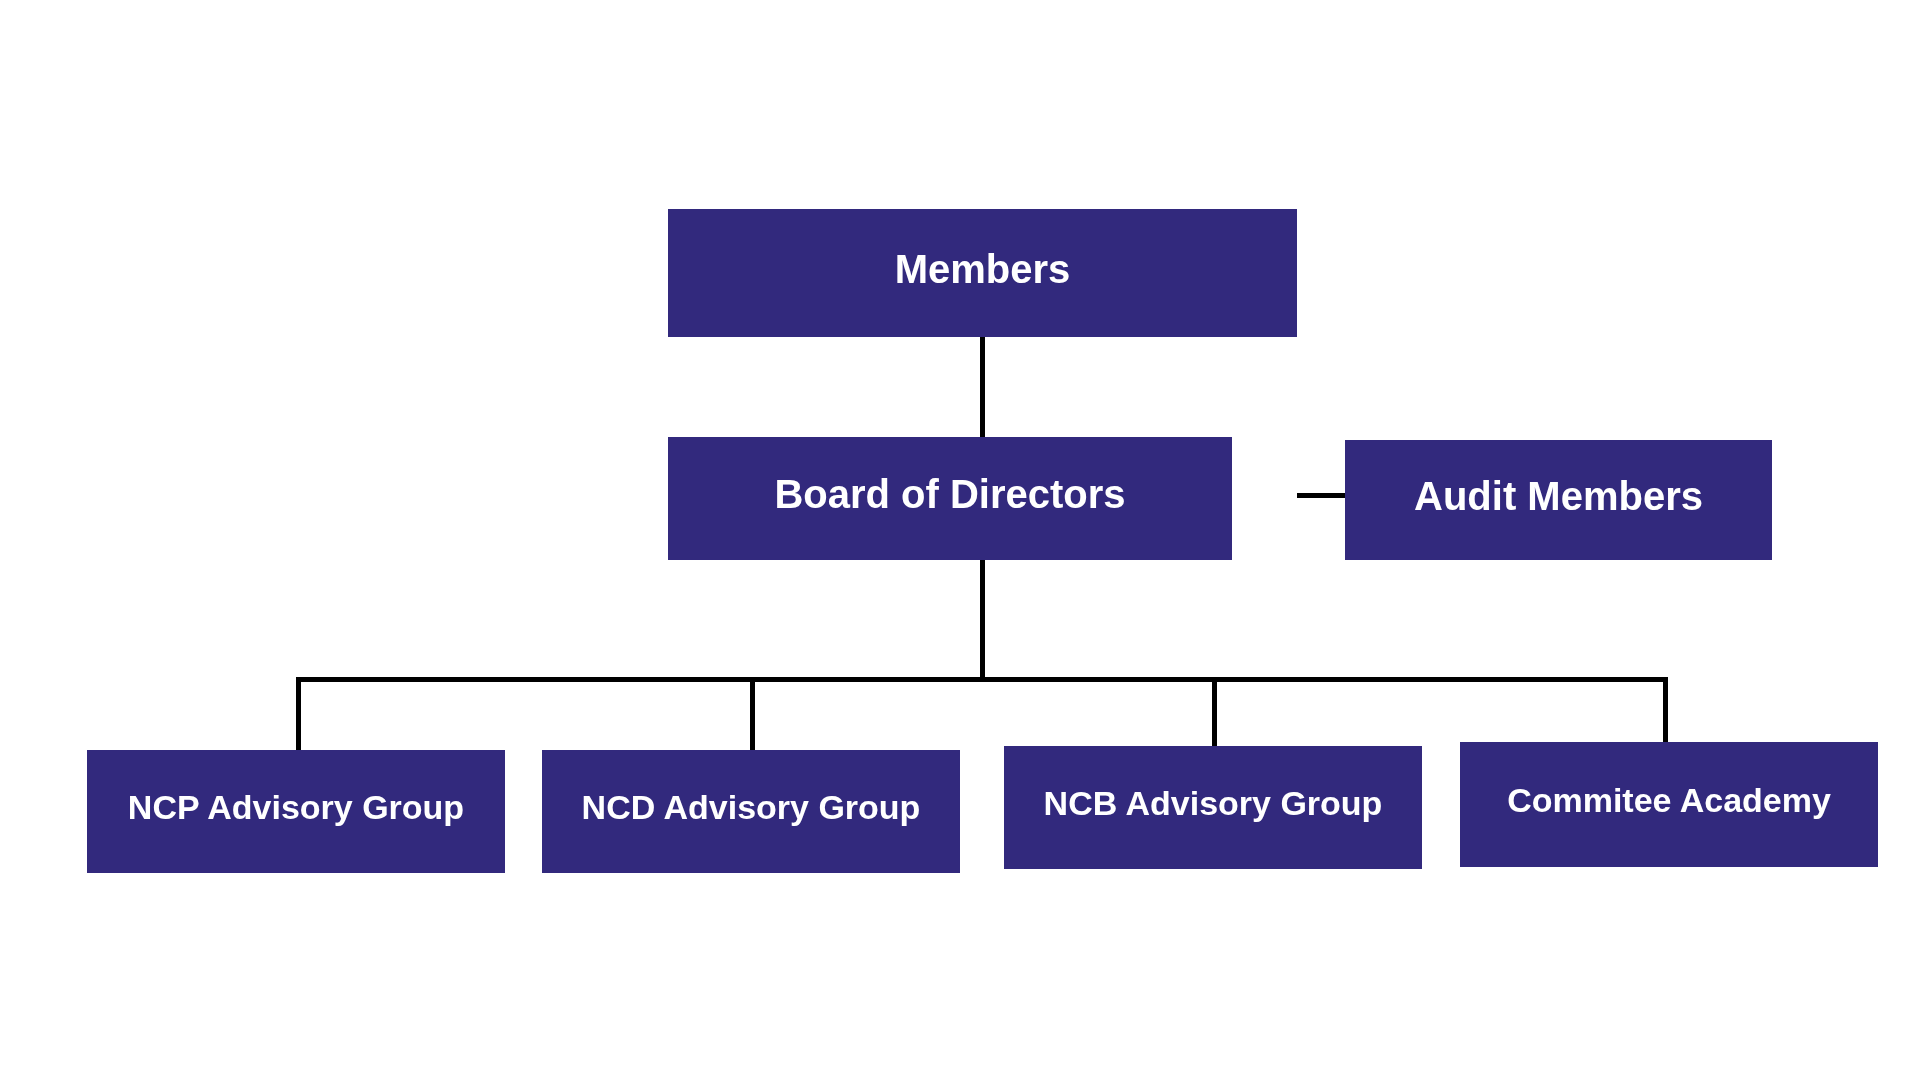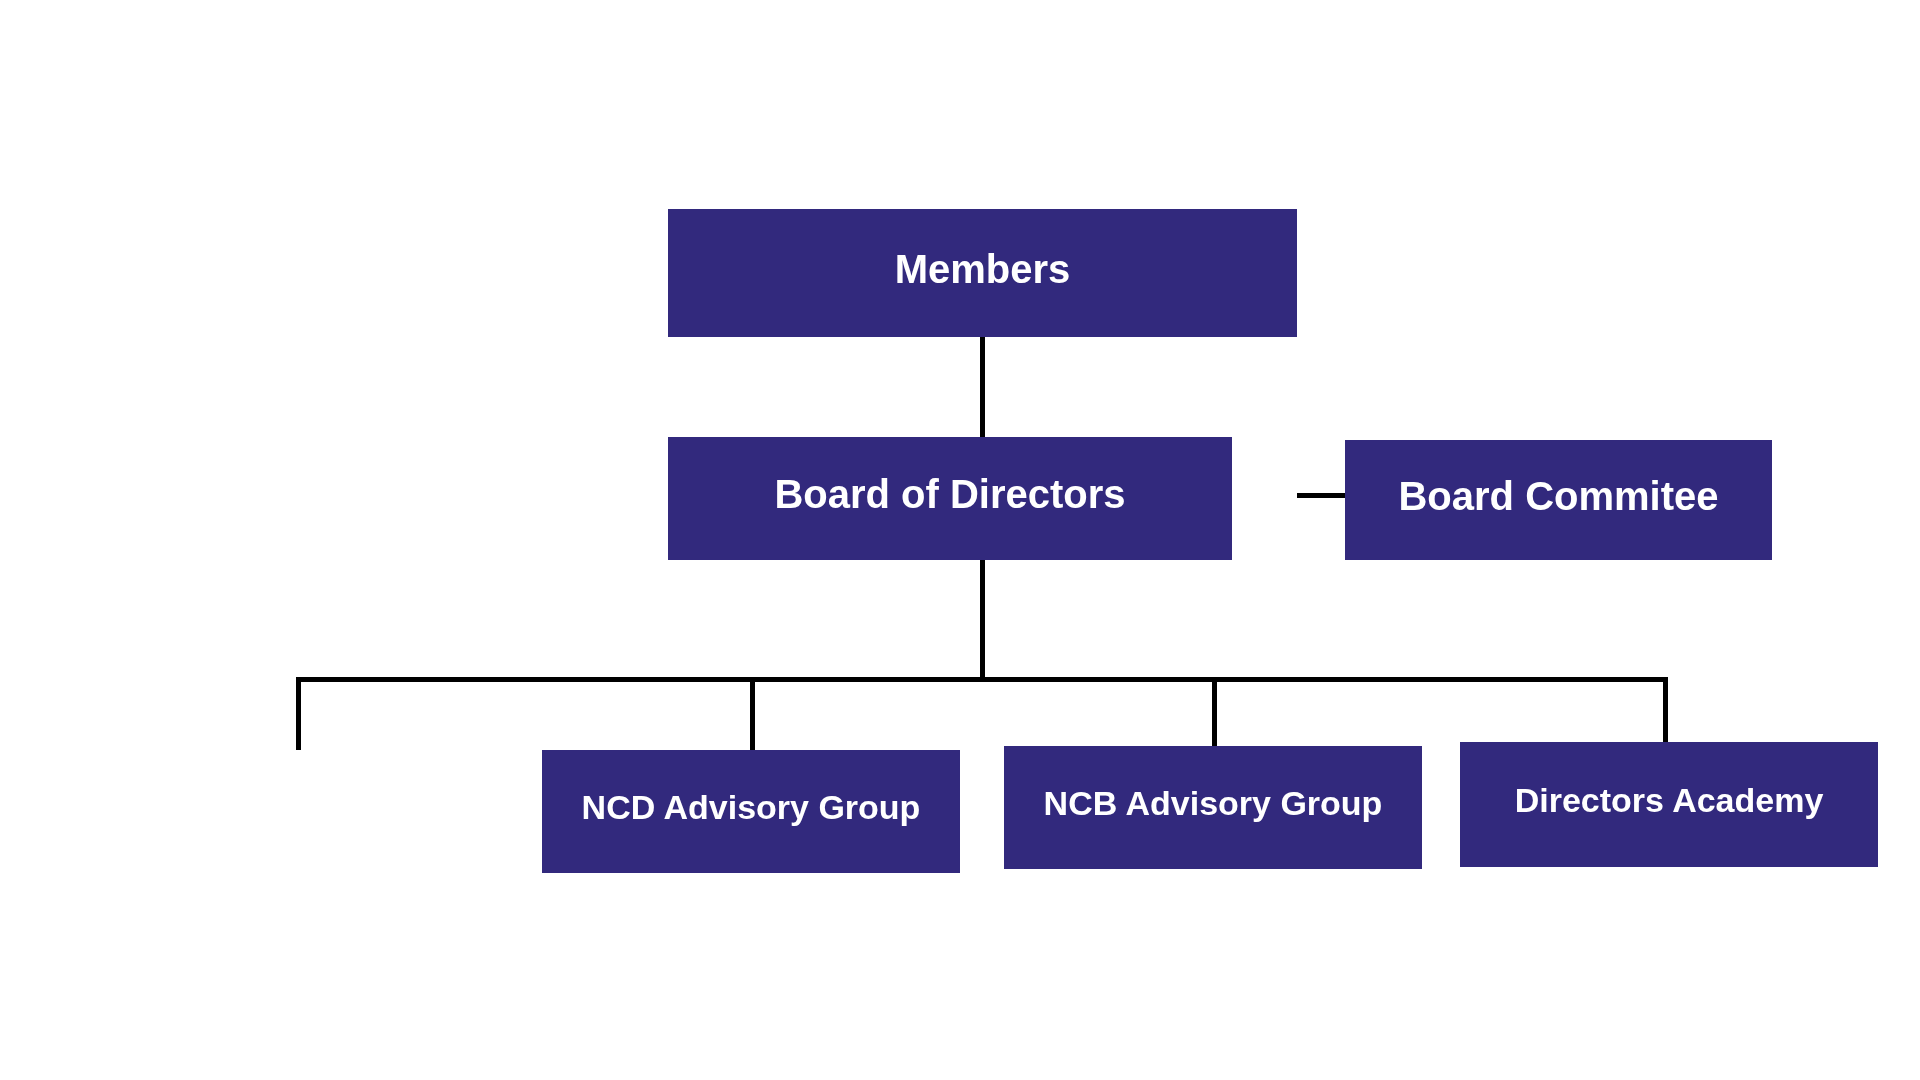--- a/index.html
+++ b/index.html
@@ -71,29 +71,32 @@
 
   <div class="node node-top n-members">
     <span class="node-label">Members</span>
   </div>
 
   <div class="node node-top n-board">
     <span class="node-label">Board of Directors</span>
   </div>
 
   <div class="node node-top n-audit">
-    <span class="node-label">Board Commitee</span>
+    <span class="node-label">Audit Members</span>
   </div>
 
+  <div class="node node-bottom n-ncp">
+    <span class="node-label">NCP Advisory Group</span>
+  </div>
 
   <div class="node node-bottom n-ncd">
     <span class="node-label">NCD Advisory Group</span>
   </div>
 
   <div class="node node-bottom n-ncb">
     <span class="node-label">NCB Advisory Group</span>
   </div>
 
   <div class="node node-bottom n-wingfield">
-    <span class="node-label">Directors Academy</span>
+    <span class="node-label">Commitee Academy</span>
   </div>
 
 </div>
 
 </body></html>

